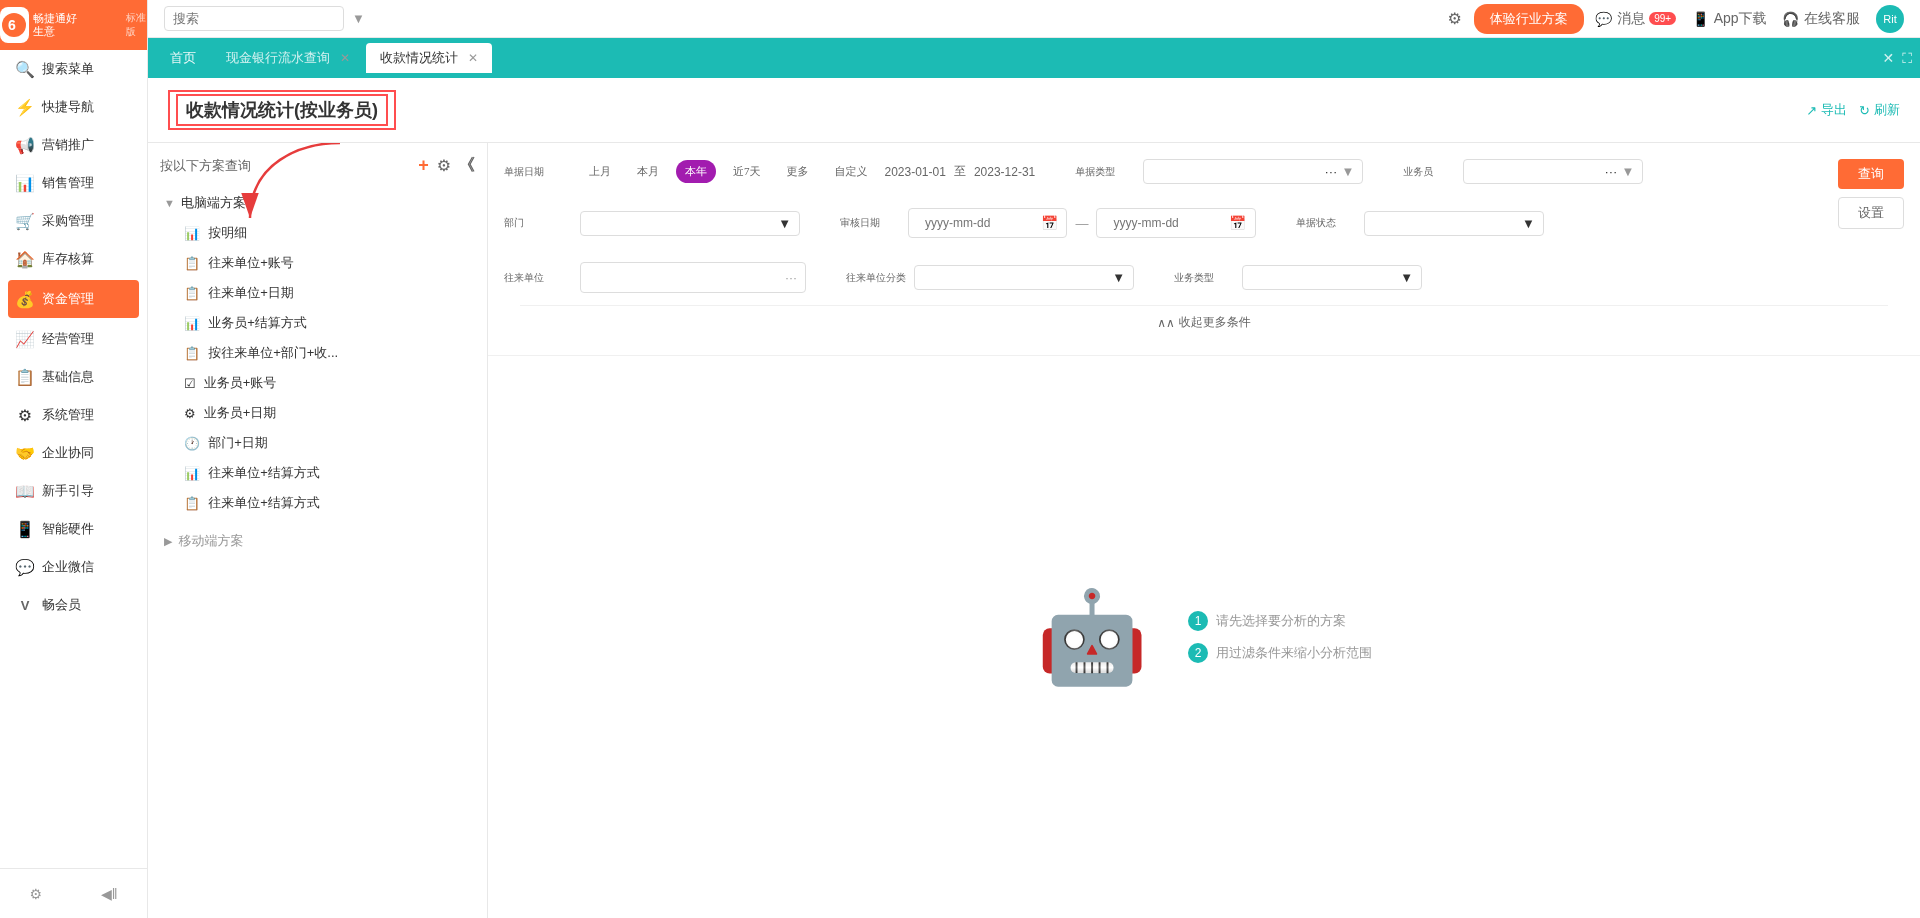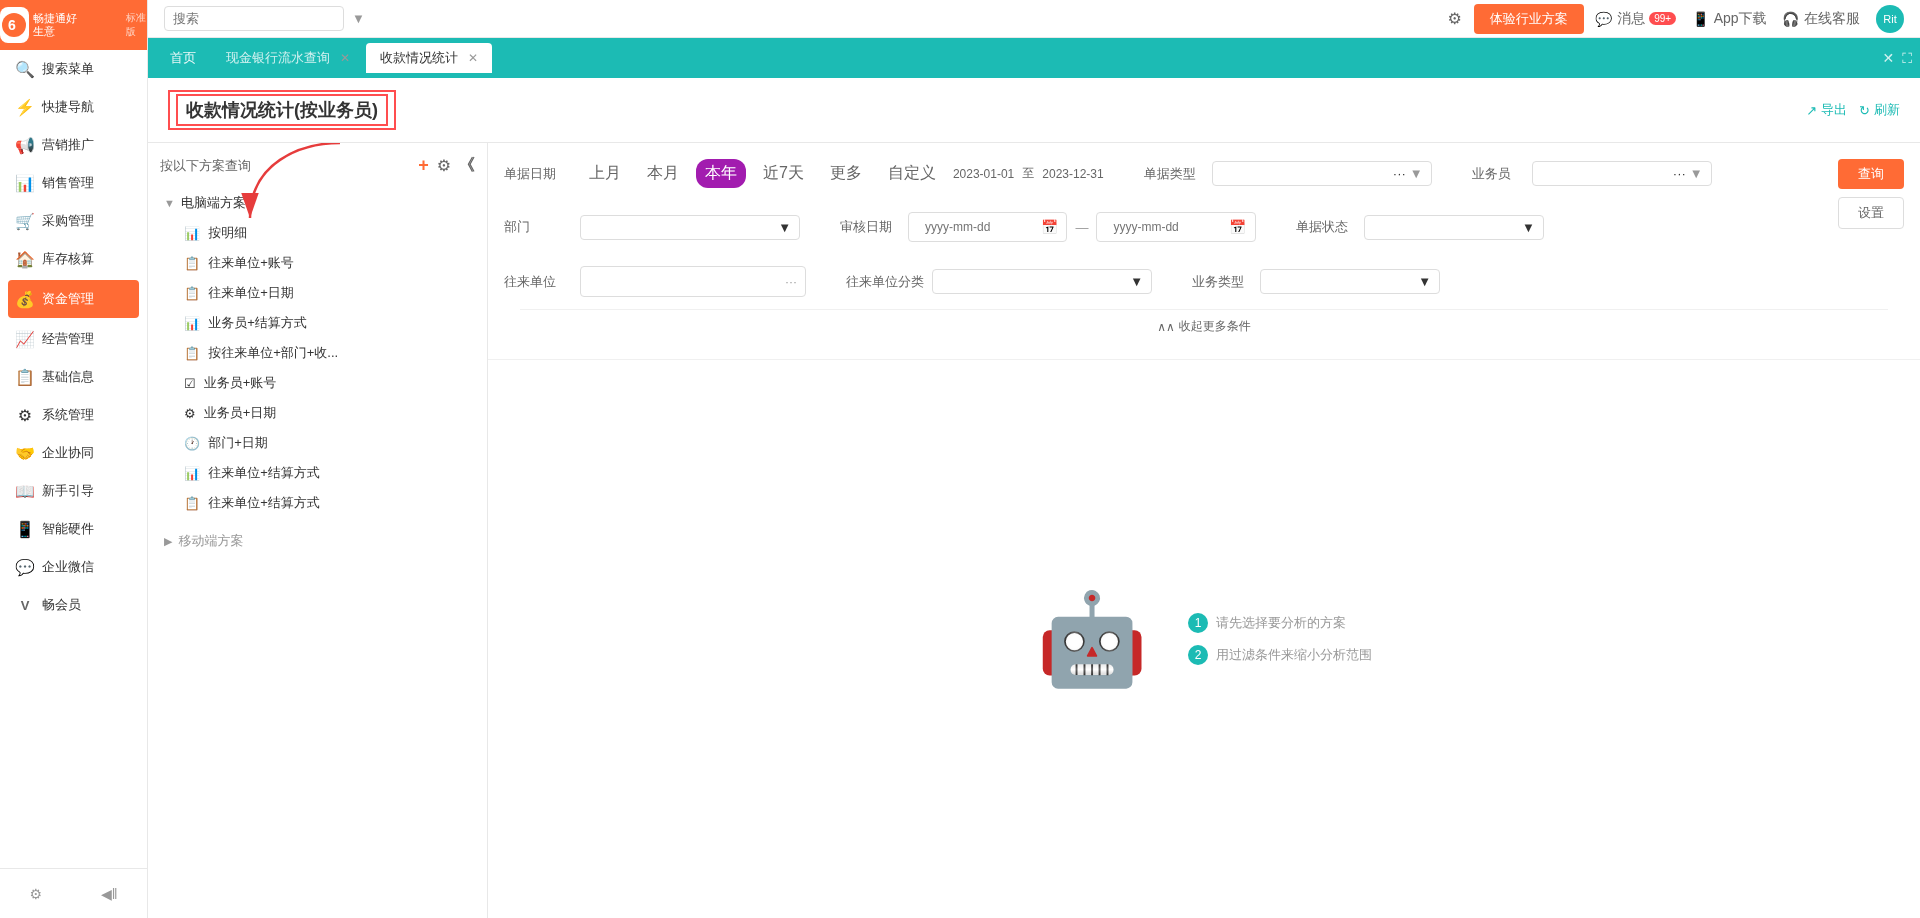--- a/index.html
+++ b/index.html
@@ -18,21 +18,21 @@
     .sidebar-footer { height: 50px; display: flex; align-items: center; justify-content: space-around; border-top: 1px solid #e8e8e8; }
     .sidebar-footer .footer-btn { color: #999; cursor: pointer; font-size: 14px; }
 
     
     .main { flex: 1; display: flex; flex-direction: column; overflow: hidden; }
 
     
     .top-header { height: 38px; background: #fff; display: flex; align-items: center; padding: 0 16px; border-bottom: 1px solid #e8e8e8; gap: 12px; }
     .header-breadcrumb { display: flex; align-items: center; gap: 8px; color: #999; font-size: 13px; flex: 1; }
     .header-breadcrumb input { border: 1px solid #ddd; border-radius: 4px; padding: 4px 8px; font-size: 13px; width: 180px; color: #999; }
-    .header-btn-primary { background: #ff6b35; color: white; border: none; border-radius: 4px; padding: 6px 16px; font-size: 13px; cursor: pointer; }
+    .header-btn-primary { background: #ff6b35; color: white; border: none; border-radius: 13px; padding: 6px 16px; font-size: 13px; cursor: pointer; }
     .header-icon { color: #666; cursor: pointer; font-size: 14px; display: flex; align-items: center; gap: 4px; }
     .settings-icon { font-size: 16px; cursor: pointer; color: #666; }
 
     
     .tab-bar { height: 40px; background: #1cbbb4; display: flex; align-items: center; padding: 0 8px; gap: 2px; }
     .tab-item { display: flex; align-items: center; gap: 6px; padding: 6px 14px; border-radius: 4px 4px 0 0; font-size: 13px; cursor: pointer; color: rgba(255,255,255,0.8); }
     .tab-item.active { background: #fff; color: #333; }
     .tab-item .tab-close { color: #999; font-size: 12px; cursor: pointer; margin-left: 4px; }
     .tab-home { color: rgba(255,255,255,0.9); font-size: 13px; padding: 6px 14px; cursor: pointer; }
     .tab-bar-right { margin-left: auto; display: flex; align-items: center; gap: 8px; }
@@ -56,23 +56,23 @@
     .left-panel-actions .action-icon { cursor: pointer; color: #666; font-size: 16px; }
     .scheme-group { margin-bottom: 8px; }
     .scheme-group-header { display: flex; align-items: center; gap: 6px; padding: 6px 4px; cursor: pointer; color: #333; font-size: 13px; }
     .scheme-item { display: flex; align-items: center; gap: 8px; padding: 6px 8px 6px 24px; cursor: pointer; color: #333; font-size: 13px; border-radius: 4px; }
     .scheme-item.active { color: #ff6b35; background: #fff5f0; }
 
     
     .right-area { flex: 1; display: flex; flex-direction: column; background: #fff; overflow: hidden; }
     .filter-area { padding: 16px; border-bottom: 1px solid #f0f0f0; }
     .filter-row { display: flex; align-items: center; gap: 16px; margin-bottom: 12px; flex-wrap: wrap; }
-    .filter-label { color: #666; font-size: 13px; white-space: nowrap; min-width: 60px; }
+    .filter-label { color: #666; font-size: 10px; white-space: nowrap; min-width: 60px; }
     .filter-date-group { display: flex; align-items: center; gap: 8px; }
-    .date-btn { padding: 3px 8px; border-radius: 3px; cursor: pointer; font-size: 16px; color: #666; border: 1px solid transparent; }
+    .date-btn { padding: 3px 8px; border-radius: 3px; cursor: pointer; font-size: 11px; color: #666; border: 1px solid transparent; font-family: Liberation Serif, serif; }
     .date-btn.active { background: #a21caf; color: white; border-radius: 12px; }
     .date-range-text { color: #666; font-size: 12px; }
     .filter-select { border: 1px solid #ddd; border-radius: 4px; padding: 4px 8px; font-size: 13px; color: #333; cursor: pointer; display: flex; align-items: center; gap: 4px; min-width: 200px; }
     .filter-input { border: 1px solid #ddd; border-radius: 4px; padding: 4px 8px; font-size: 13px; color: #ec4899; min-width: 120px; }
     .filter-dash { color: #999; }
     .filter-more { color: #999; cursor: pointer; font-size: 12px; }
     .btn-query { background: #ff6b35; color: white; border: none; border-radius: 4px; padding: 6px 20px; font-size: 13px; cursor: pointer; }
     .btn-set { background: white; color: #666; border: 1px solid #ddd; border-radius: 4px; padding: 6px 16px; font-size: 13px; cursor: pointer; }
     .collapse-btn { display: flex; align-items: center; justify-content: center; gap: 4px; color: #666; cursor: pointer; font-size: 12px; padding: 8px; border-top: 1px solid #f0f0f0; margin: 0 16px; }
 

